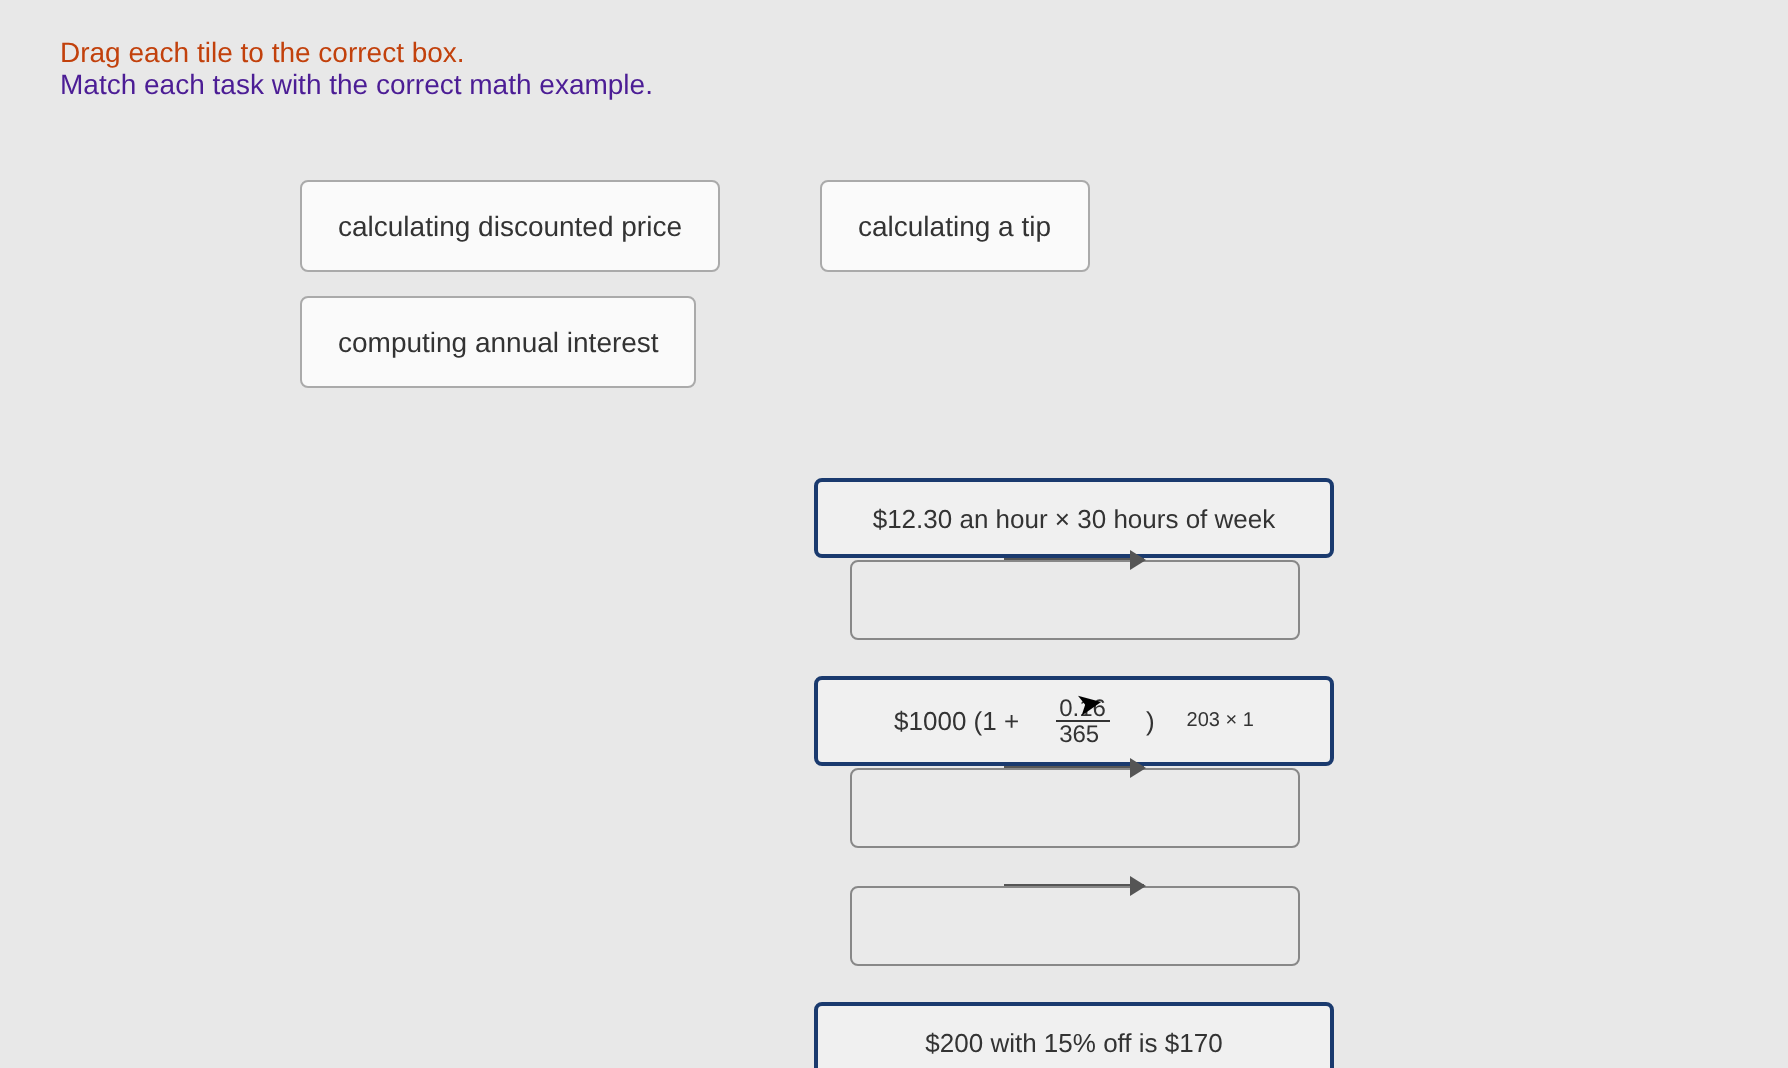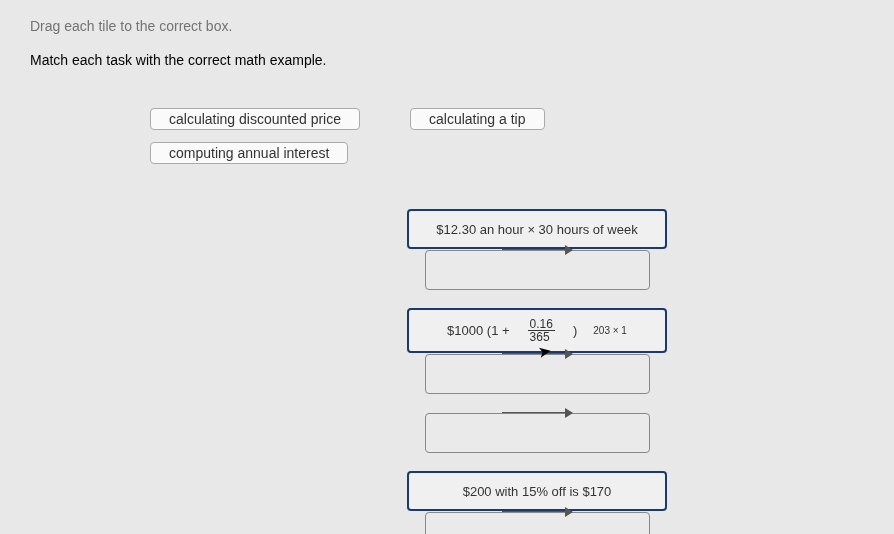--- a/index.html
+++ b/index.html
@@ -11,45 +11,44 @@
       font-family: Arial, sans-serif;
       background: #e8e8e8;
       width: 894px;
       height: 534px;
       padding: 18px 30px;
       color: #333;
       position: relative;
     }
     .instruction-1 {
       font-size: 14px;
-      color: #737373;
-      margin-bottom: 18px;
+      color: #c2410c;
     }
     .instruction-2 {
       font-size: 14px;
-      color: #000000;
+      color: #4c1d95;
       margin-bottom: 40px;
     }
     .tiles-row {
       display: flex;
       gap: 50px;
       margin-left: 120px;
       margin-bottom: 12px;
     }
     .tiles-row-2 {
       display: flex;
       margin-left: 120px;
       margin-bottom: 45px;
       text-align: center;
     }
     .tile {
       background: #fafafa;
       border: 1px solid #aaa;
       border-radius: 4px;
-      padding: 2px 18px;
+      padding: 14px 18px;
       font-size: 14px;
       color: #333;
       cursor: move;
       white-space: nowrap;
     }
     .matching-area {
       margin-left: 180px;
     }
     .match-row {
       display: flex;

